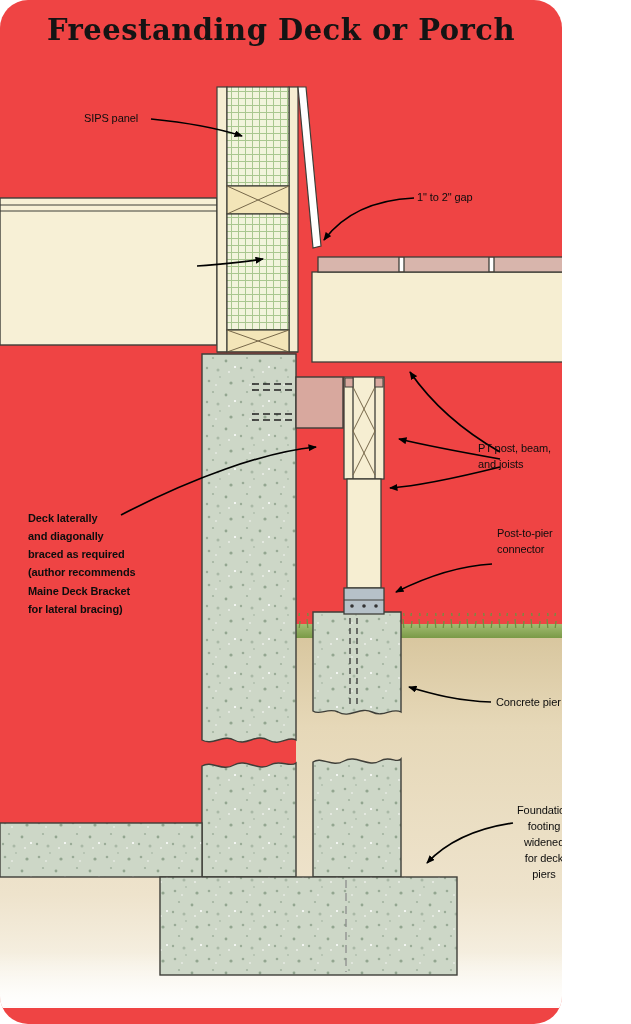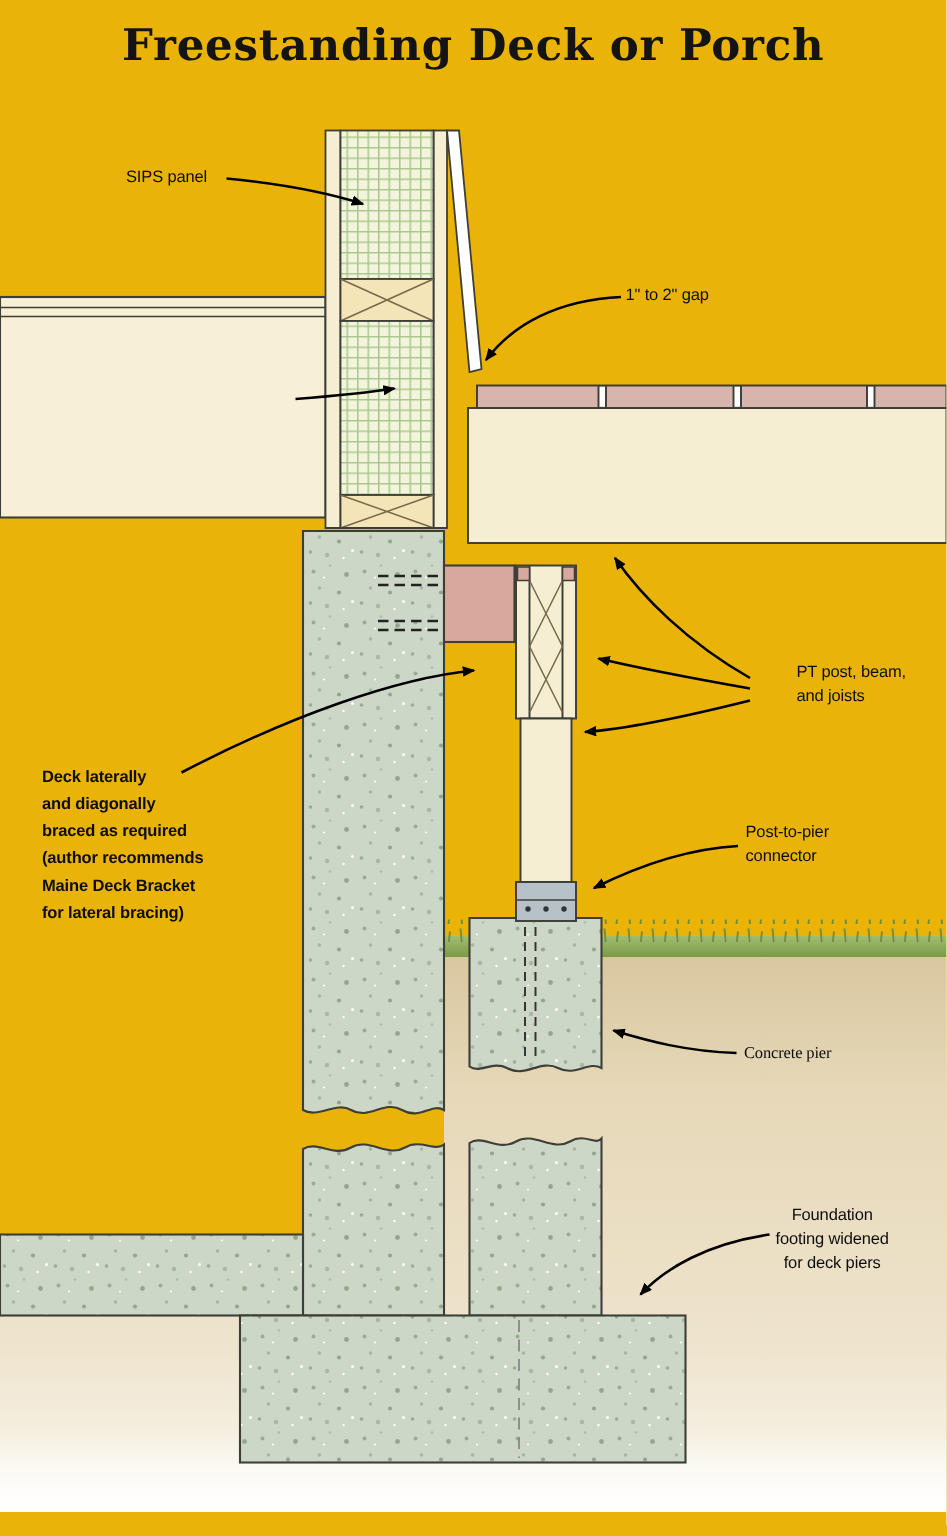--- a/index.html
+++ b/index.html
@@ -1,18 +1,18 @@
 <!DOCTYPE html>
 <html><head>
 <meta charset="utf-8">
 <title>Freestanding Deck or Porch</title>
 <style>
   html,body{margin:0;padding:0;background:#fff;}
-  .stage{position:relative;width:631px;height:1024px;background:#eab308;overflow:hidden;
-         font-family:"Liberation Sans",sans-serif;}
+  .stage{position:relative;width:562px;height:1024px;background:#ef4444;overflow:hidden;
+         font-family:"Liberation Sans",sans-serif;border-radius:28px;}
   .diagram{position:absolute;left:0;top:0;}
   .title{position:absolute;left:0;right:0;top:13px;text-align:center;
          font-family:"DejaVu Serif",serif;font-weight:bold;font-size:29px;
          letter-spacing:0.5px;color:#141414;}
   .lbl{position:absolute;font-size:11px;line-height:1.45;color:#0d0d0d;
        white-space:pre-line;letter-spacing:-0.1px;}
   .lbl.loose{line-height:1.65;font-weight:bold;}
 </style>
 </head>
 <body>
@@ -159,32 +159,32 @@
   </g>
 </svg>
 
 <div class="title">Freestanding Deck or Porch</div>
 
 <div class="lbl" style="left:84px;top:111px;">SIPS panel</div>
 
 <div class="lbl" style="left:417px;top:190px;">1" to 2" gap</div>
 
 
-<div class="lbl" style="left:531px;top:441px;">PT post, beam,
+<div class="lbl" style="left:478px;top:441px;">PT post, beam,
 and joists</div>
 
 <div class="lbl loose" style="left:28px;top:509px;">Deck laterally
 and diagonally
 braced as required
 (author recommends
 Maine Deck Bracket
 for lateral bracing)</div>
 
-<div class="lbl" style="left:497px;top:548px;">Post-to-pier
+<div class="lbl" style="left:497px;top:526px;">Post-to-pier
 connector</div>
 
-<div class="lbl" style="left:496px;top:695px;font-family:Liberation Serif, serif;">Concrete pier</div>
+<div class="lbl" style="left:496px;top:695px;">Concrete pier</div>
 
 <div class="lbl" style="left:517px;top:803px;text-align:center;">Foundation
 footing widened
 for deck piers</div>
 
 </div>
 
 </body></html>

